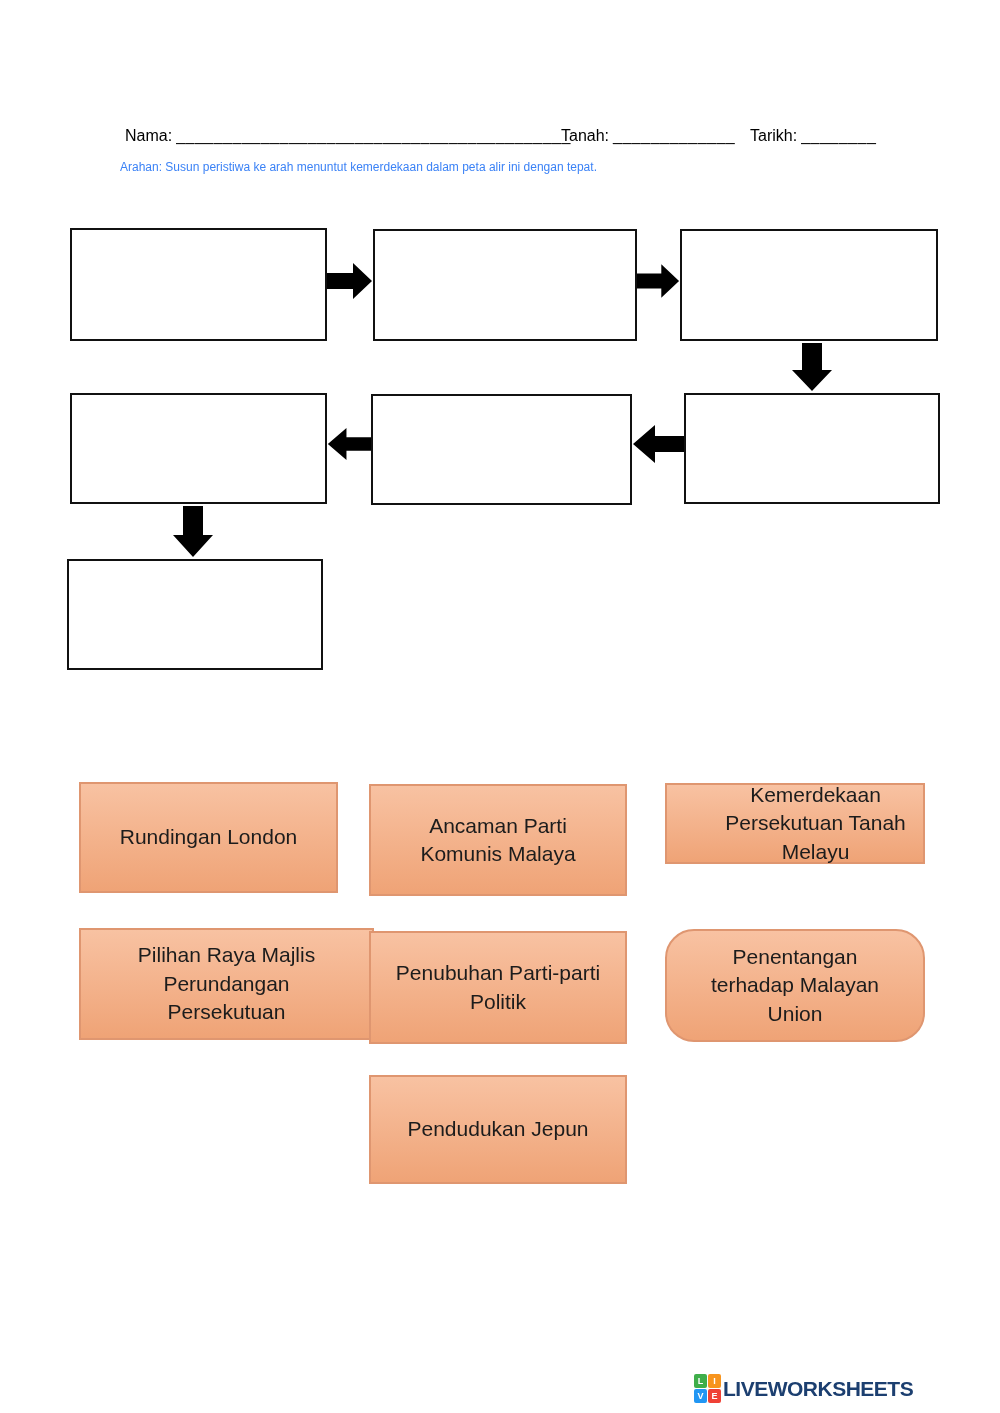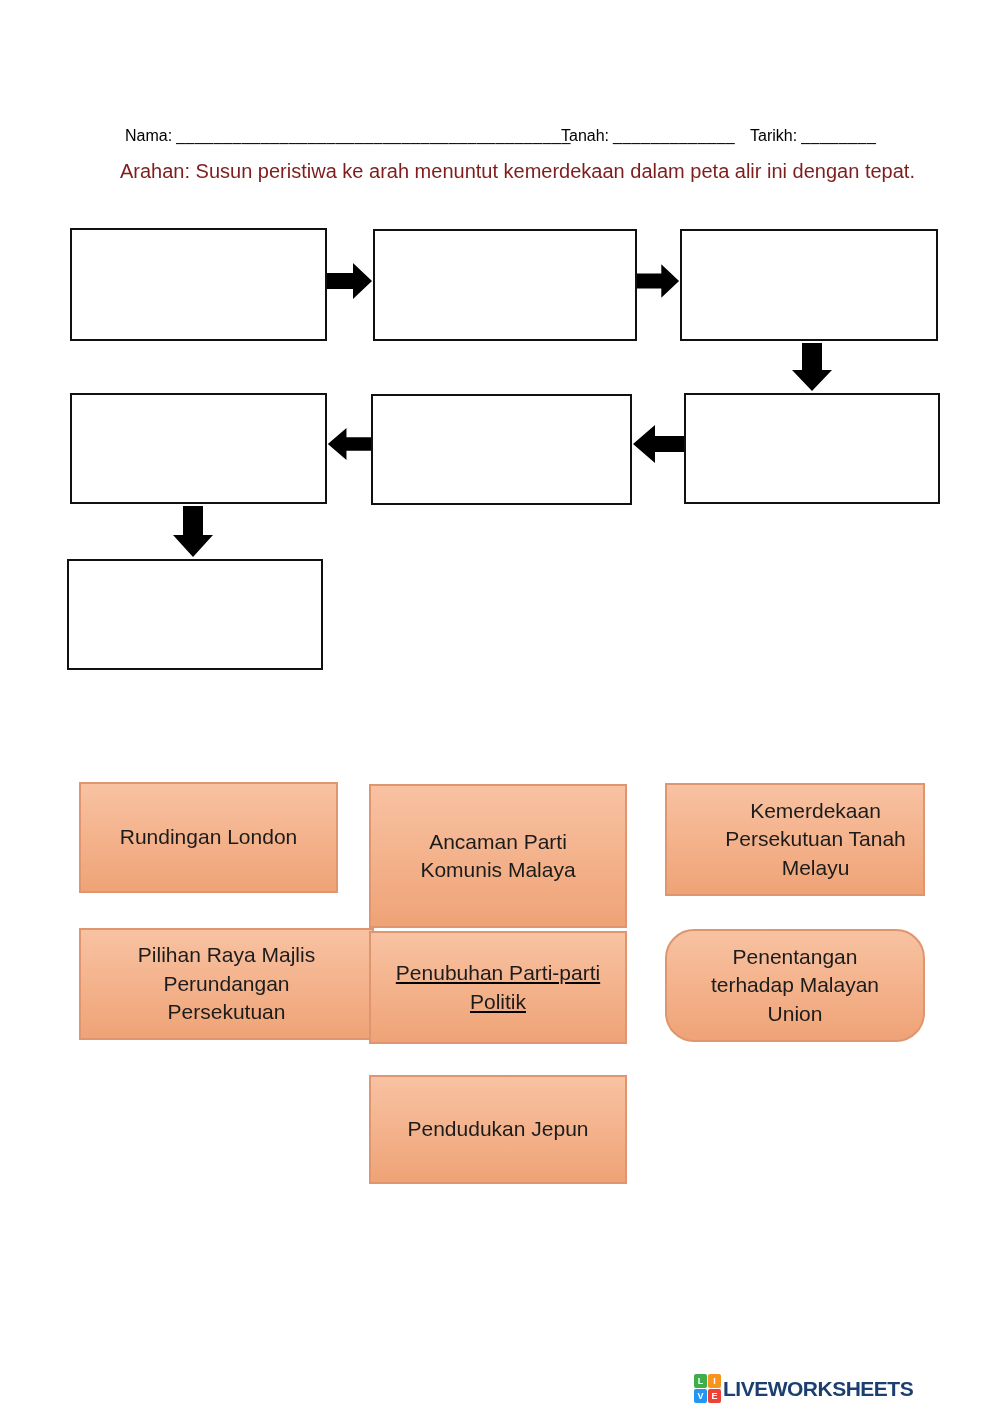--- a/index.html
+++ b/index.html
@@ -25,22 +25,22 @@
   }
   .header-line {
     position: absolute;
     font-size: 16px;
     white-space: nowrap;
     color: #000;
   }
   .header-line .blank { margin-left: 4px; letter-spacing: 0.5px; }
   .instruction {
     position: absolute;
-    font-size: 20px;
-    color: #7f1d1d;
+    font-size: 12px;
+    color: #3b82f6;
     white-space: nowrap;
   }
   .flow-box {
     position: absolute;
     background: #ffffff;
     border: 2px solid var(--flow-border);
   }
   .arrow { position: absolute; }
   .arrow svg { display: block; width: 100%; height: 100%; }
   .arrow polygon { fill: var(--arrow-fill); }
@@ -146,35 +146,35 @@
   </div>
   <div class="arrow" style="left:172px; top:506px; width:42px; height:52px;">
     <svg viewBox="0 0 42 52">
         <polygon points="11,0 31,0 31,29 41,29 21,51 1,29 11,29"></polygon>
       </svg>
   </div>
 
   <div class="card" style="left:79px;  top:782px;  width:259px; height:111px;">
     <span class="card-label">Rundingan London</span>
   </div>
-  <div class="card" style="left:369px; top:784px;  width:258px; height:144px;">
+  <div class="card" style="left:369px; top:784px;  width:258px; height:112px;">
     <span class="card-label">Ancaman Parti
 Komunis Malaya</span>
   </div>
-  <div class="card" style="left:665px; top:783px;  width:260px; height:113px;padding-left:41px;">
+  <div class="card" style="left:665px; top:783px;  width:260px; height:81px;padding-left:41px;">
     <span class="card-label">Kemerdekaan
 Persekutuan Tanah
 Melayu</span>
   </div>
   <div class="card" style="left:79px;  top:928px;  width:295px; height:112px;">
     <span class="card-label">Pilihan Raya Majlis
 Perundangan
 Persekutuan</span>
   </div>
-  <div class="card" style="left:369px; top:931px;  width:258px; height:113px;text-decoration:underline;">
+  <div class="card" style="left:369px; top:931px;  width:258px; height:113px;">
     <span class="card-label">Penubuhan Parti-parti
 Politik</span>
   </div>
   <div class="card" style="left:665px; top:929px;  width:260px; height:113px;border-radius:29px;">
     <span class="card-label">Penentangan
 terhadap Malayan
 Union</span>
   </div>
   <div class="card" style="left:369px; top:1075px; width:258px; height:109px;">
     <span class="card-label">Pendudukan Jepun</span>

